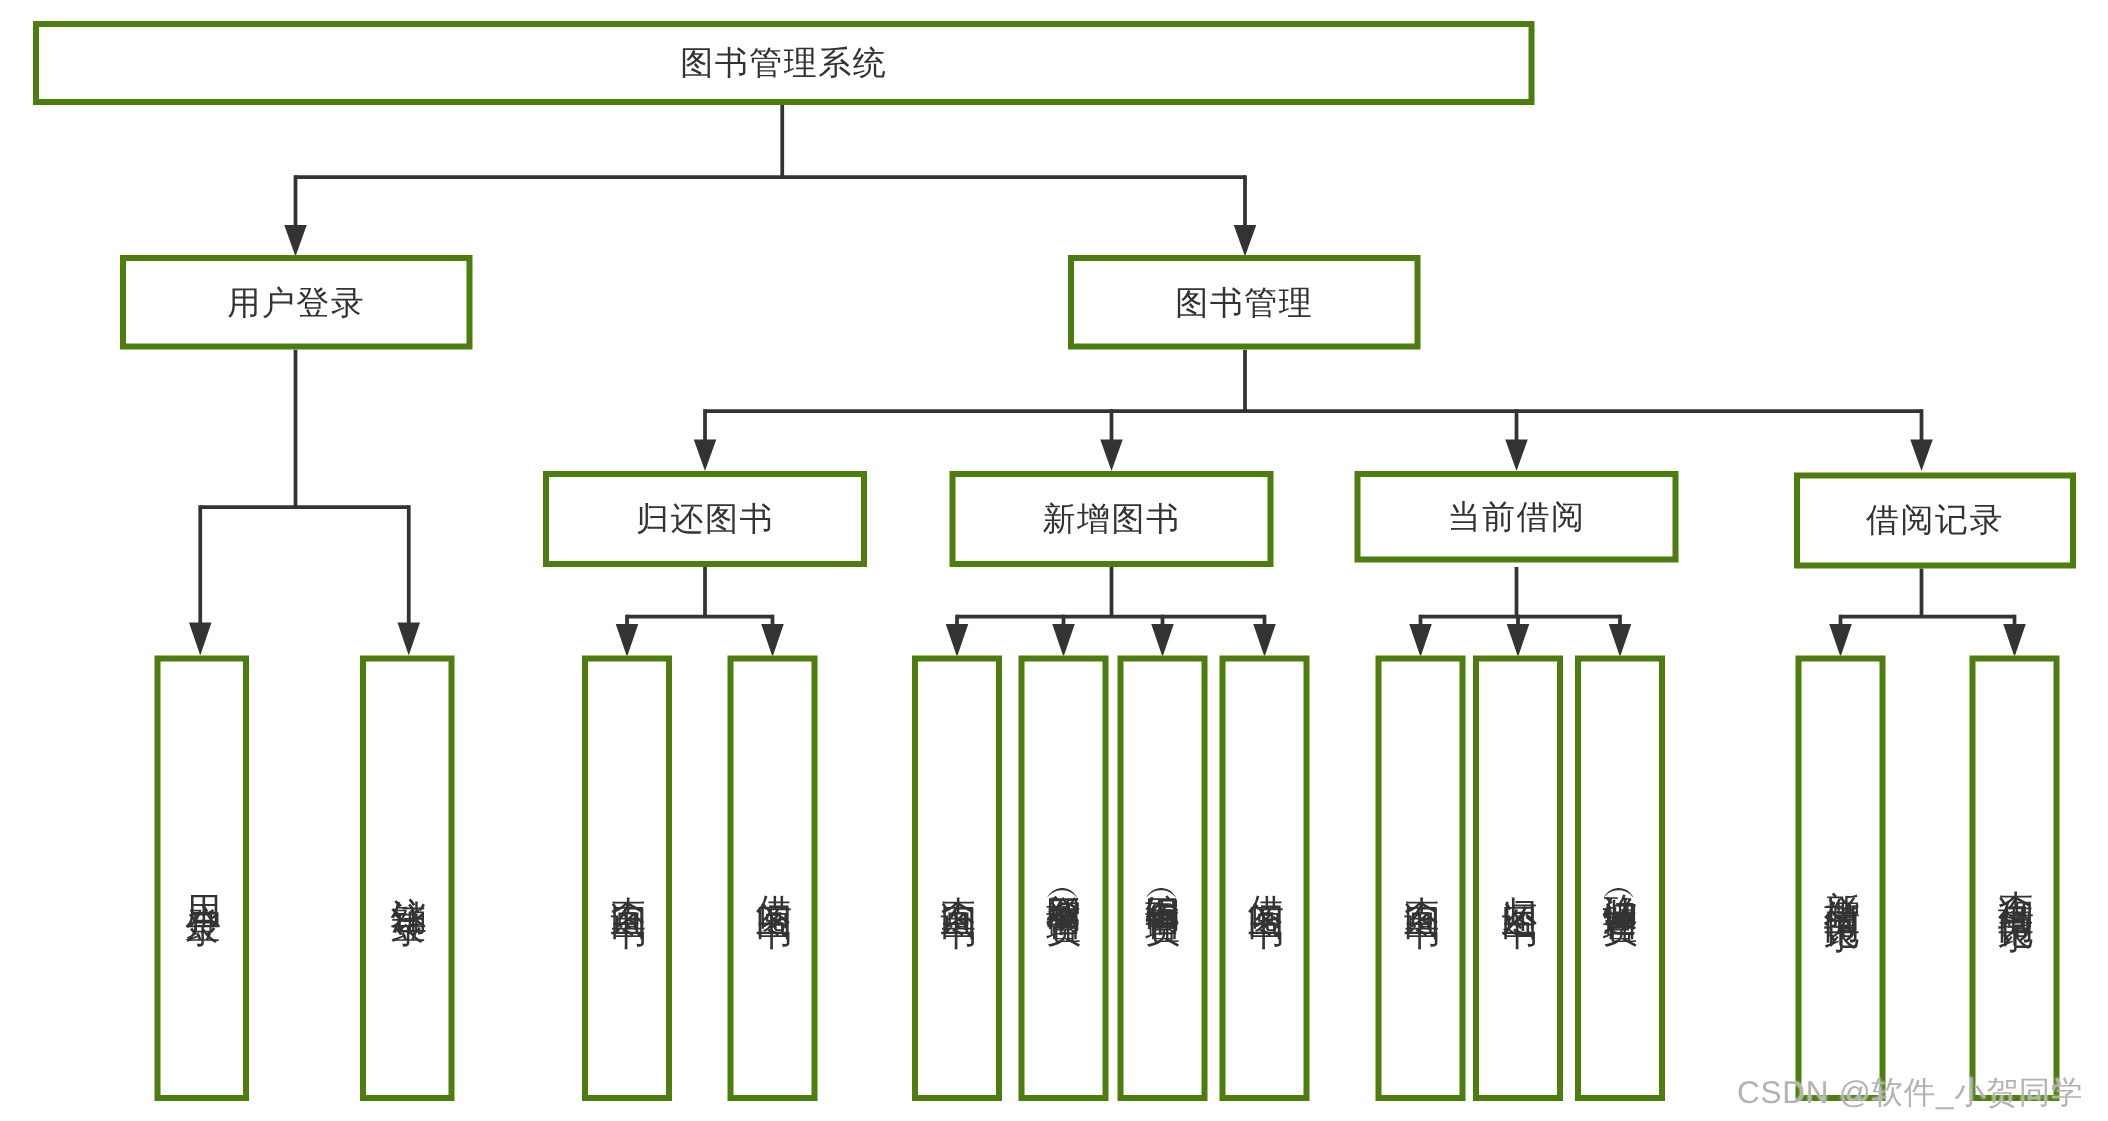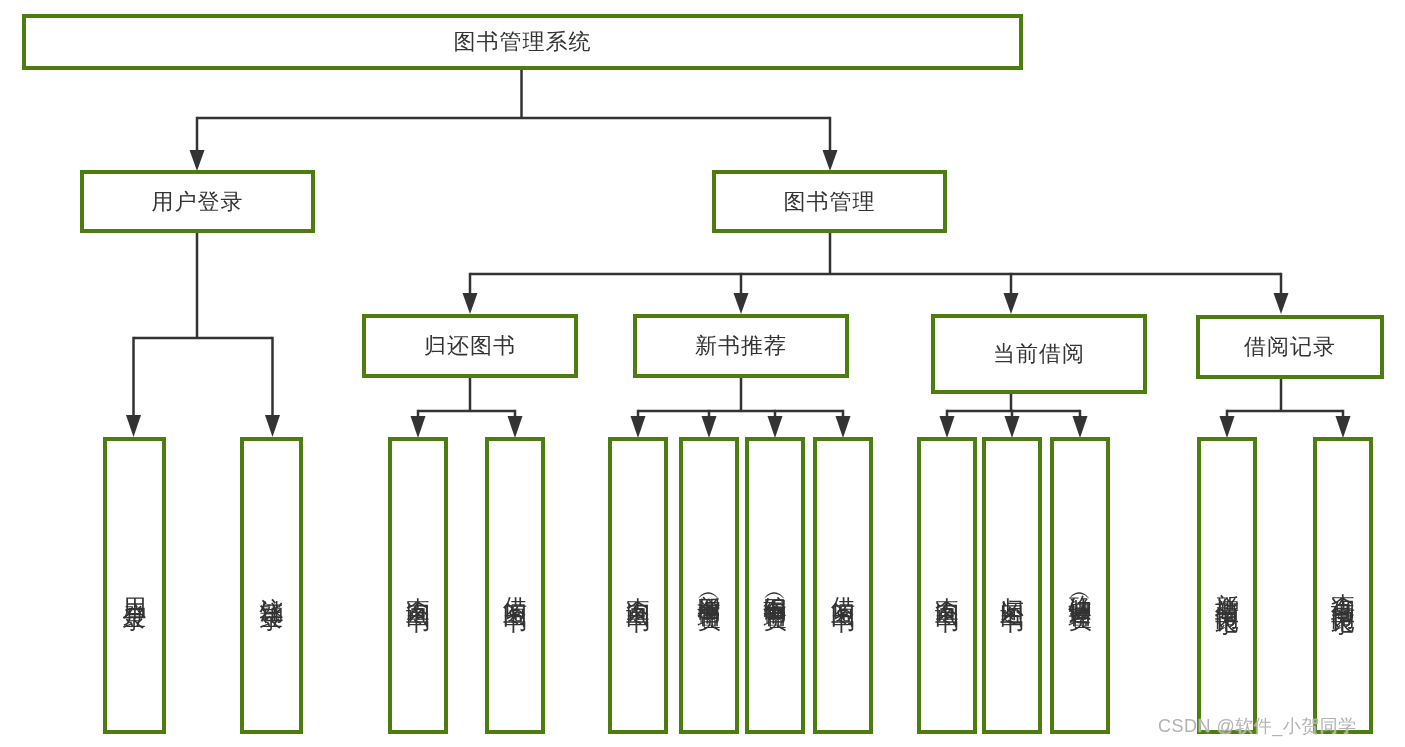--- a/index.html
+++ b/index.html
@@ -51,21 +51,21 @@
   }
   .node.leaf.long .label {
     letter-spacing: 2px;
     font-size: 23px;
   }
   .watermark {
     position: absolute;
     left: 1158px;
     top: 714px;
     z-index: 5;
-    font-size: 18px;
+    font-size: 21px;
     color: #b3b3b3;
     white-space: nowrap;
     text-shadow: 0 0 2px #ffffff;
     letter-spacing: 0.5px;
   }
 </style>
 </head>
 <body>
 
 <div class="canvas">
@@ -148,23 +148,23 @@
     <span class="label">用户登录</span>
   </div>
   <div class="node h" style="left:712px; top:170px; width:235px; height:63px;font-family:Liberation Serif, serif;">
     <span class="label">图书管理</span>
   </div>
 
   <div class="node h" style="left:362px; top:314px; width:216px; height:64px;">
     <span class="label">归还图书</span>
   </div>
   <div class="node h" style="left:633px; top:314px; width:216px; height:64px;">
-    <span class="label">新书推荐</span>
-  </div>
-  <div class="node h" style="left:903px; top:314px; width:216px; height:80px;margin-left:28px;">
+    <span class="label">新增图书</span>
+  </div>
+  <div class="node h" style="left:903px; top:314px; width:216px; height:61px;">
     <span class="label">当前借阅</span>
   </div>
   <div class="node h" style="left:1172px; top:315px; width:188px; height:64px;margin-left:24px;">
     <span class="label">借阅记录</span>
   </div>
 
   <div class="node leaf" style="left:103px; top:437px; width:63px; height:297px;">
     <span class="label">用户登录</span>
   </div>
   <div class="node leaf" style="left:240px; top:437px; width:63px; height:297px;">

